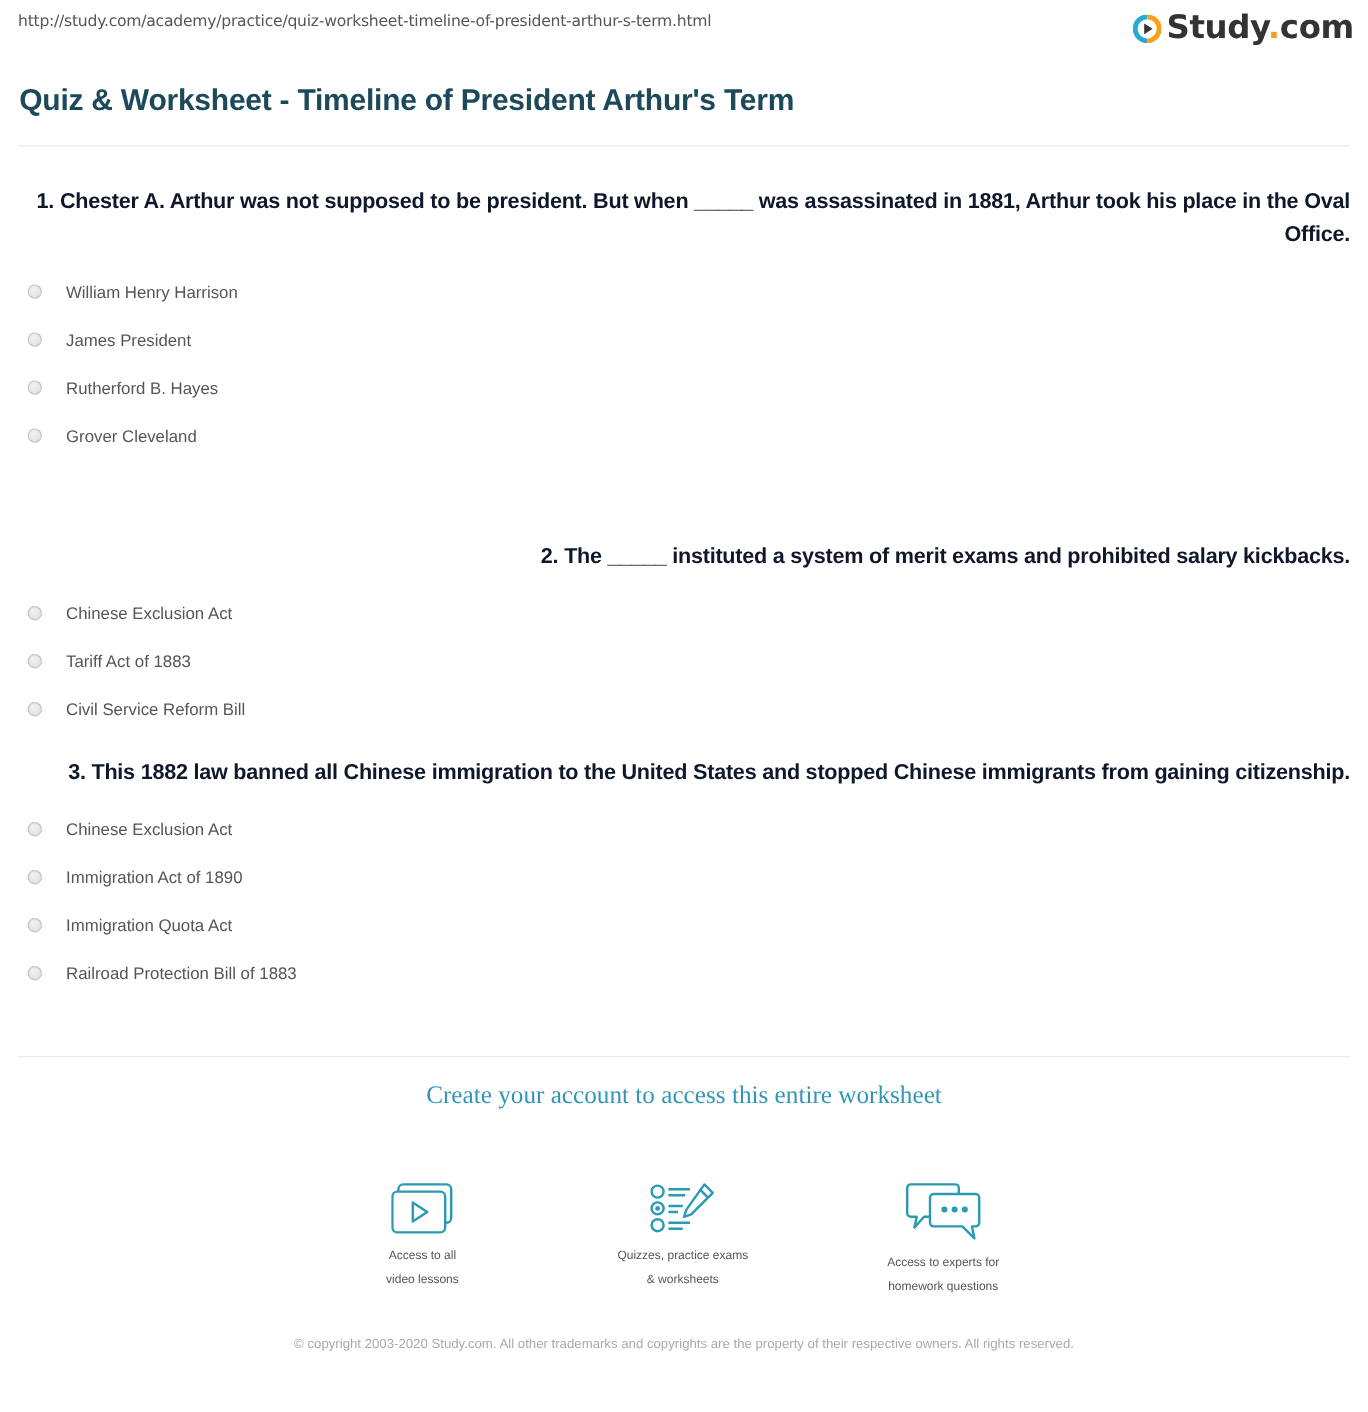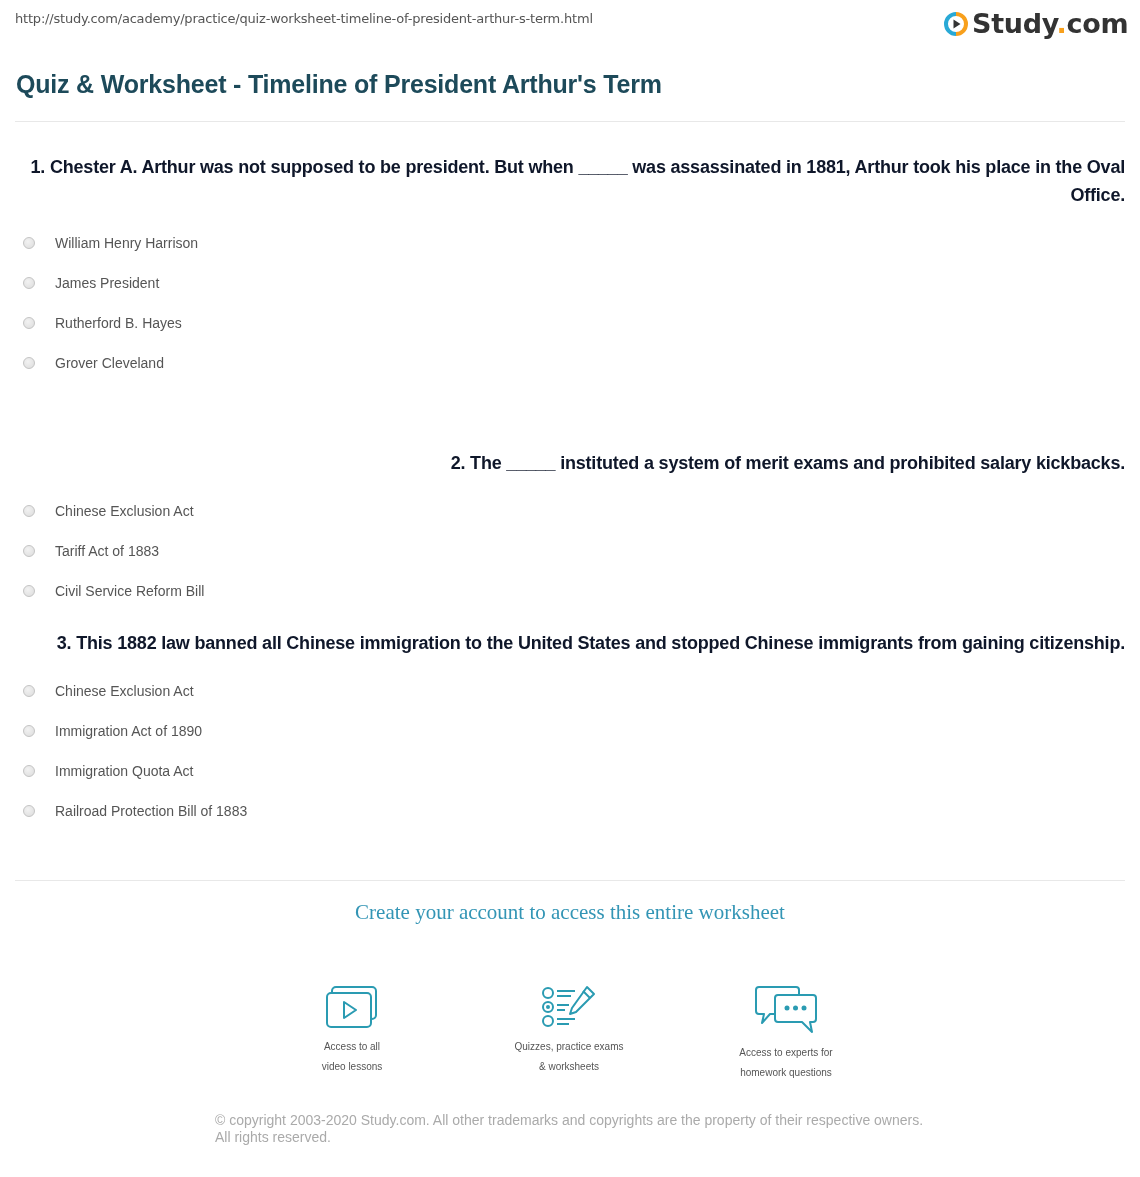--- a/index.html
+++ b/index.html
@@ -25,21 +25,21 @@
 
     .cta { position: absolute; left: 0; top: 900px; width: 1140px; text-align: center; }
     .cta-title { font-size: 21px; color: #3395b5; font-family: Liberation Serif, serif; font-weight: normal; }
     .cta-sub { font-size: 13px; color: #555; margin-top: 6px; font-family: "Liberation Sans", sans-serif; }
 
     .features { position: absolute; top: 985px; left: 0; width: 1140px; }
     .feature { position: absolute; width: 200px; text-align: center; }
     .feature svg { display: block; margin: 0 auto; }
     .feature-label { font-size: 10px; color: #555; line-height: 20px; margin-top: 8px; font-family: "Liberation Sans", sans-serif; }
 
-    .footer { position: absolute; left: 215px; top: 1112px; width: 710px; text-align: left; font-size: 14px; color: #aaaaaa; line-height: 17px; font-family: "Liberation Sans", sans-serif; }
+    .footer { position: absolute; left: 215px; top: 1112px; width: 710px; text-align: center; font-size: 11px; color: #aaaaaa; line-height: 17px; font-family: "Liberation Sans", sans-serif; }
   </style>
 </head>
 <body>
 
 <div class="url">http://study.com/academy/practice/quiz-worksheet-timeline-of-president-arthur-s-term.html</div>
 
 <div class="logo">
   <span class="logo-mark">
     <svg width="24" height="24" viewBox="0 0 24 24">
       <path d="M12 2 A10 10 0 0 0 12 22" fill="none" stroke="#29a9d6" stroke-width="4"></path>

